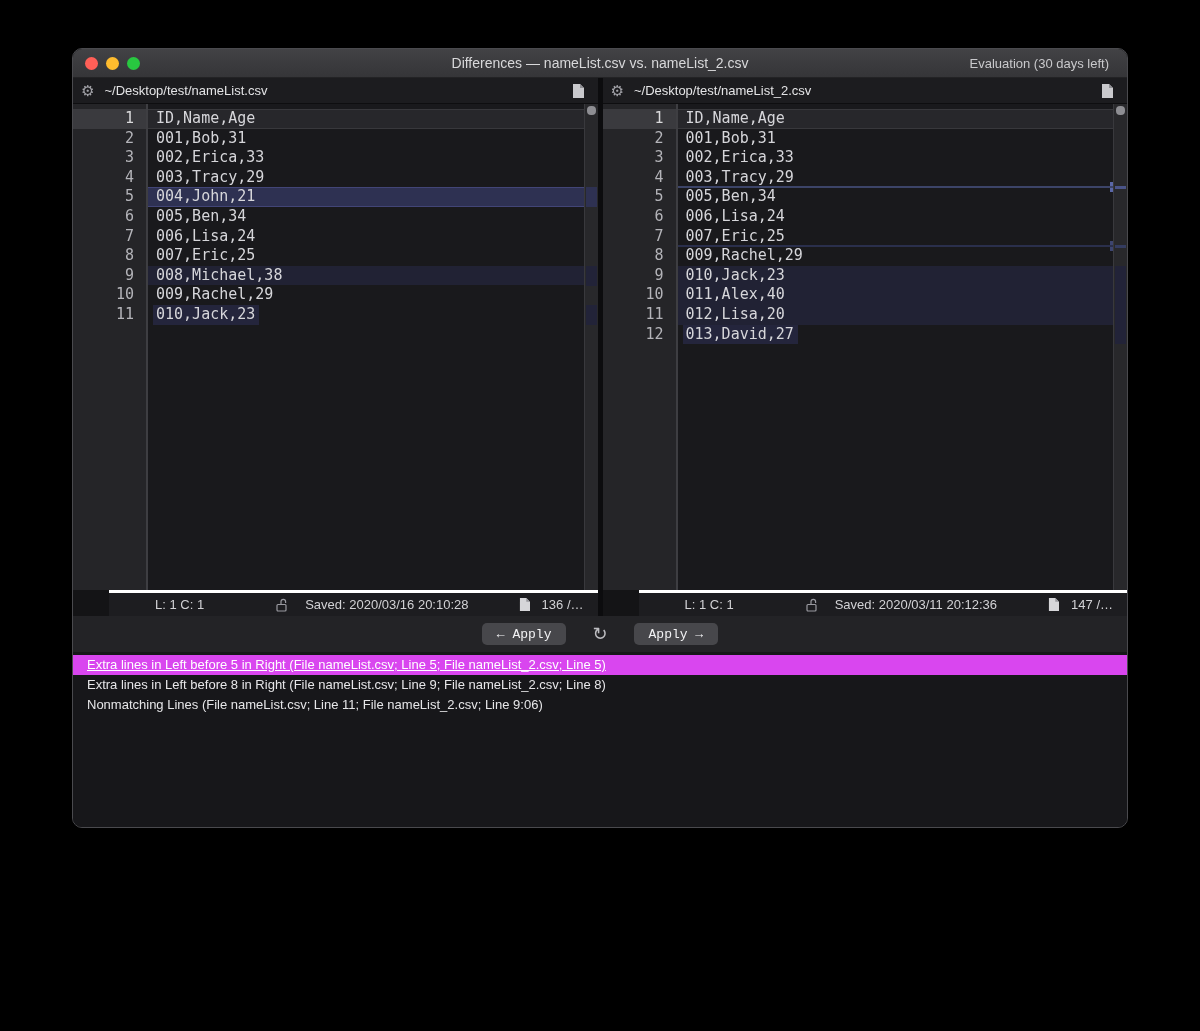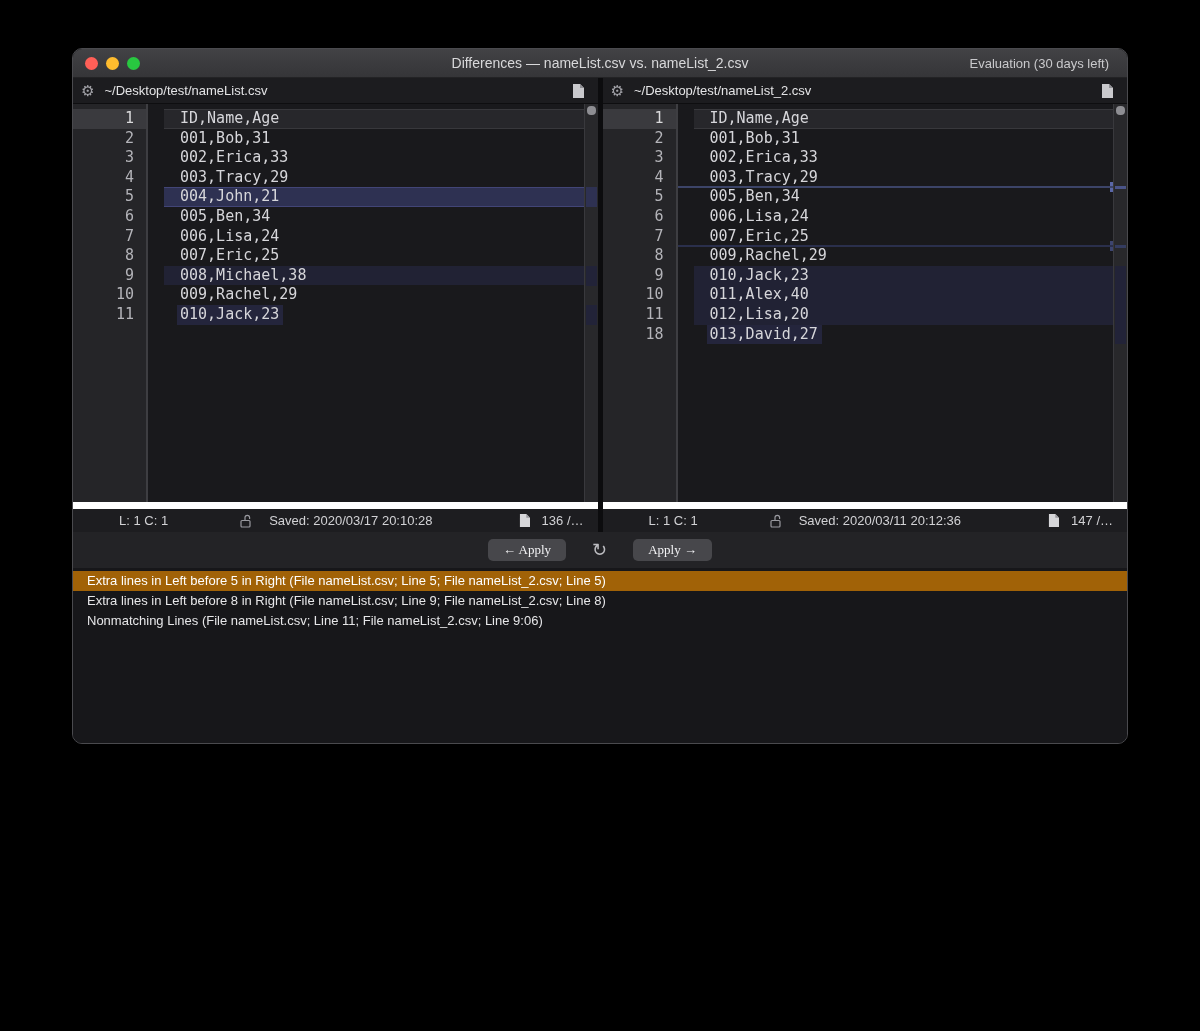--- a/index.html
+++ b/index.html
@@ -1,19 +1,19 @@
 <!DOCTYPE html>
 <html><head>
 <meta charset="utf-8">
 <style>
   html,body{margin:0;padding:0;}
   body{width:1200px;height:1031px;background:#000;position:relative;overflow:hidden;
        font-family:"Liberation Sans",sans-serif;}
 
-  .window{position:absolute;left:72px;top:48px;width:1056px;height:696px;
+  .window{position:absolute;left:72px;top:48px;width:1056px;height:780px;
           background:#141416;border:1px solid #4a4a4e;border-radius:10px;
           box-sizing:border-box;display:flex;flex-direction:column;overflow:hidden;
           box-shadow:0 22px 60px rgba(0,0,0,.65);}
 
   
   .titlebar{flex:0 0 28px;background:linear-gradient(#424245,#353538);
             border-bottom:1px solid #232325;display:flex;align-items:center;position:relative;}
   .traffic{display:flex;gap:8px;margin-left:12px;z-index:2;}
   .dot{width:13px;height:13px;border-radius:50%;}
   .win-title{position:absolute;left:0;right:0;text-align:center;color:#d8d8da;font-size:14px;}
@@ -29,21 +29,21 @@
   .gear{margin-left:8px;color:#a2a2a8;font-size:15px;line-height:1;cursor:default;}
   .pathtext{margin-left:10px;color:#e4e4e6;font-size:13px;flex:1;white-space:nowrap;overflow:hidden;}
   .proxy-doc{margin-right:14px;display:flex;}
 
   .editor{flex:1;position:relative;overflow:hidden;
           background:linear-gradient(90deg,#252528 0,#252528 73px,#3e3e42 73px,#3e3e42 75px,#19191c 75px);}
   .lines{position:absolute;left:0;top:0;right:14px;bottom:0;padding-top:5px;
          font-family:"DejaVu Sans Mono",monospace;font-size:15px;}
   .line{display:flex;height:19.6px;line-height:19.6px;position:relative;}
   .lnum{flex:0 0 61px;text-align:right;padding-right:12px;color:#b4b4b9;}
-  .ltext{flex:1;margin-left:18px;padding-left:16px;color:#d6d6da;white-space:pre;}
+  .ltext{flex:1;margin-left:2px;padding-left:8px;color:#d6d6da;white-space:pre;}
   .txt{display:inline-block;}
 
   .hl-current .lnum{background:#3a3a3e;color:#dadadc;}
   .hl-current .ltext{background:#27272b;box-shadow:inset 0 1px 0 #38383c,inset 0 -1px 0 #38383c;}
   .hl-diff-selected .ltext{background:#2e3152;box-shadow:inset 0 1px 0 #424577,inset 0 -1px 0 #424577;}
   .hl-diff .ltext{background:#212234;}
   .hl-diff-text .txt{background:#24253c;padding:0 4px 0 3px;margin-left:-3px;}
 
   .marker-strong::after{content:"";position:absolute;left:75px;right:0;bottom:-1px;height:2px;
                         background:#3c4468;z-index:2;}
@@ -53,37 +53,37 @@
                         background:#2a2f4c;z-index:2;}
   .marker-subtle::before{content:"";position:absolute;right:0;bottom:-5px;width:3px;height:10px;
                          background:#3d4570;z-index:2;}
 
   .vscroll{position:absolute;top:0;right:0;bottom:0;width:14px;background:#28282b;
            border-left:1px solid #39393d;box-sizing:border-box;}
   .vthumb{position:absolute;top:2px;left:2px;right:2px;height:9px;border-radius:4px;background:#8e8e93;}
   .smark{position:absolute;left:1px;right:1px;}
 
   
-  .statusbar{flex:0 0 23px;background:#1d1d20;border-top:7px solid #ffffff;
-             display:flex;align-items:center;font-size:13px;color:#d2d2d5;white-space:nowrap;}
+  .statusbar{flex:0 0 23px;background:#1d1d20;border-top:3px solid #ffffff;
+             display:flex;align-items:center;font-size:13px;color:#d2d2d5;white-space:nowrap;margin-left:36px;}
   .sb-cursor{margin-left:46px;}
   .sb-lock{margin-left:72px;display:flex;}
   .sb-saved{margin-left:16px;}
   .sb-right{margin-left:auto;margin-right:14px;display:flex;align-items:center;gap:12px;}
 
   
   .toolbar{flex:0 0 36px;background:#232326;display:flex;align-items:center;justify-content:center;gap:26px;}
   .btn{background:#47474b;color:#f2f2f4;font-size:13px;border:none;border-radius:5px;height:22px;
-       padding:0 15px;display:flex;align-items:center;font-family:Liberation Serif, serif;cursor:default;}
+       padding:0 15px;display:flex;align-items:center;font-family:Liberation Mono, monospace;cursor:default;}
   .refresh{color:#bcbcc0;font-size:18px;line-height:1;cursor:default;}
 
   
   .difflist{flex:0 0 172px;background:#17171a;padding-top:3px;overflow:hidden;}
   .diffrow{height:20px;line-height:20px;padding-left:14px;font-size:13px;color:#e6e6e8;white-space:nowrap;}
-  .diffrow.selected{background:#a16207;color:#ffffff;}
+  .diffrow.selected{background:#d946ef;color:#ffffff;text-decoration:underline;}
 
   svg{display:block;}
 </style>
 </head>
 <body>
 
 <div class="window">
 
   <div class="titlebar">
     <div class="traffic">
@@ -174,21 +174,21 @@
         </div>
       </div>
       <div class="statusbar">
         <span class="sb-cursor">L: 1 C: 1</span>
         <span class="sb-lock">
           <svg width="13" height="14" viewBox="0 0 13 14">
               <rect x="1" y="6.5" width="9" height="6.5" rx="1" fill="none" stroke="#9a9aa0" stroke-width="1.2"></rect>
               <path d="M5 6.5 V3.6 a2.3 2.3 0 0 1 4.6 0 V5" fill="none" stroke="#9a9aa0" stroke-width="1.2"></path>
             </svg>
         </span>
-        <span class="sb-saved">Saved: 2020/03/17 20:10:28</span>
+        <span class="sb-saved">Saved: 2020/03/16 20:10:28</span>
         <span class="sb-right">
           <span>
             <svg width="11" height="13" viewBox="0 0 12 14">
                 <path d="M1 0 h7 l4 4 v10 H1 Z" fill="#d6d6d9"></path>
                 <path d="M8 0 l4 4 H8 Z" fill="#97979c"></path>
               </svg>
           </span>
           <span>136 /…</span>
         </span>
       </div>
@@ -259,21 +259,21 @@
               <span class="lnum">10</span>
               <span class="ltext"><span class="txt">011,Alex,40</span></span>
             </div>
 
             <div class="line hl-diff">
               <span class="lnum">11</span>
               <span class="ltext"><span class="txt">012,Lisa,20</span></span>
             </div>
 
             <div class="line hl-diff-text">
-              <span class="lnum">18</span>
+              <span class="lnum">12</span>
               <span class="ltext"><span class="txt">013,David,27</span></span>
             </div>
           </div>
         <div class="vscroll">
           <div class="smark" style="top:82px;height:3px;background:#4a5488"></div>
           <div class="smark" style="top:141px;height:3px;background:#343c60"></div>
           <div class="smark" style="top:162px;height:78px;background:#222338"></div>
           <div class="vthumb"></div>
         </div>
       </div>

